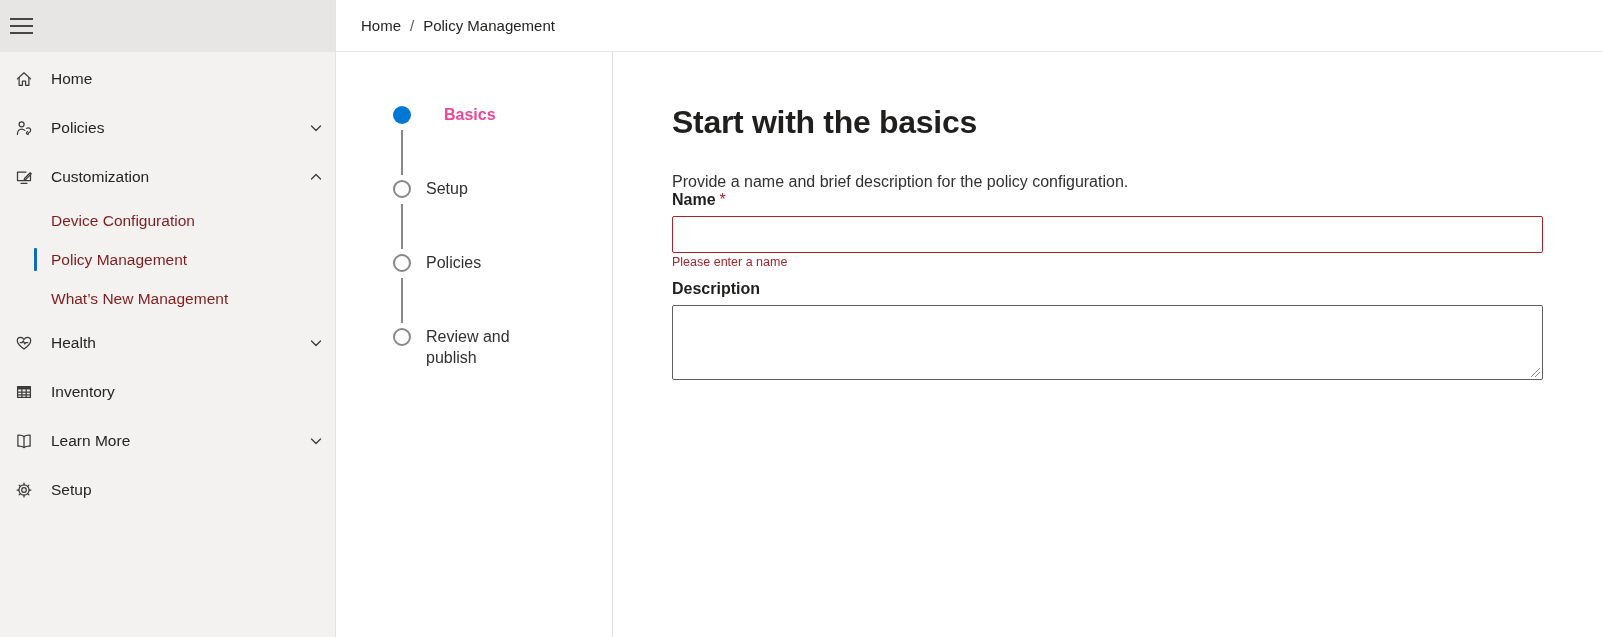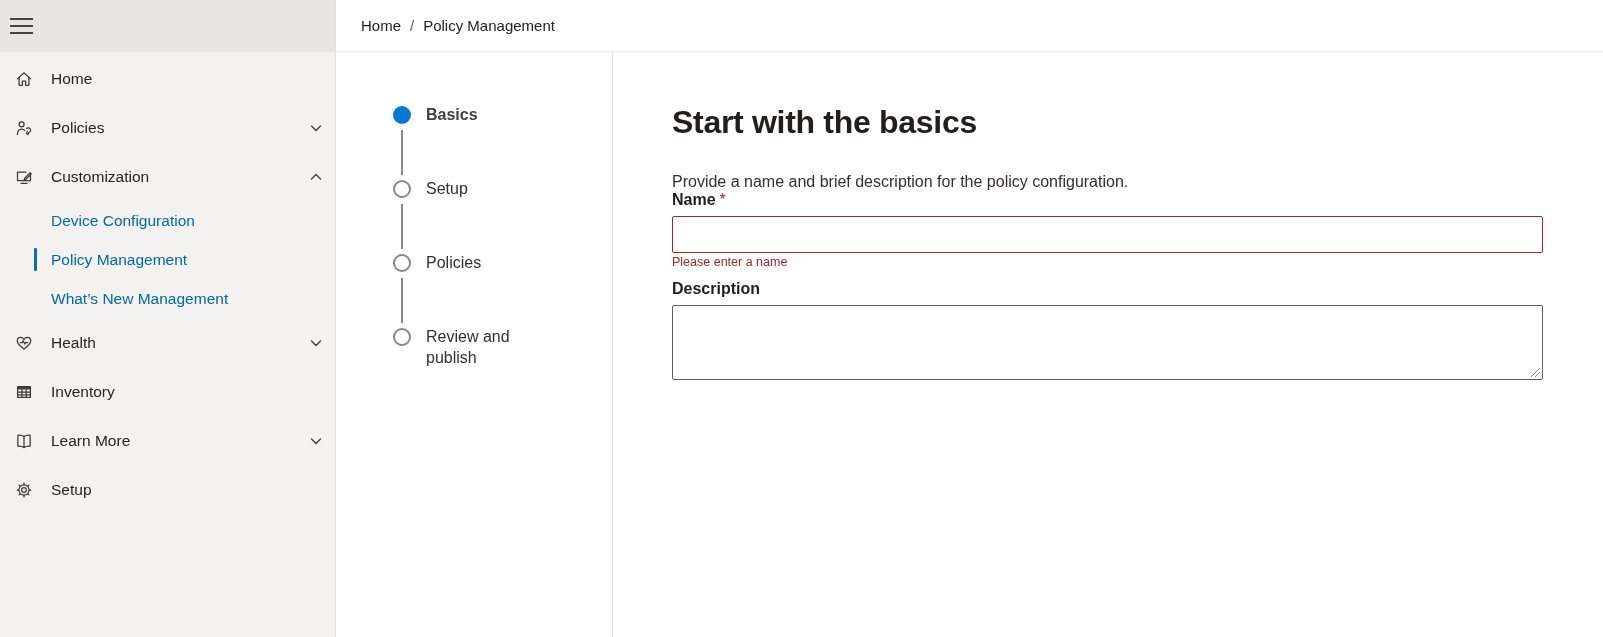--- a/index.html
+++ b/index.html
@@ -17,21 +17,21 @@
     justify-content:center; gap:5px; cursor:pointer; }
   .hamburger span { display:block; width:23px; height:2px; background:#484644; }
   .nav { padding-top:2px; }
   .nav-item { height:49px; display:flex; align-items:center; cursor:pointer;
     position:relative; font-size:15.5px; color:#252423; }
   .nav-item .icon { width:20px; height:20px; margin-left:14px; flex:none;
     display:flex; align-items:center; justify-content:center; }
   .nav-item .lbl { margin-left:17px; white-space:nowrap; }
   .nav-item .chev { position:absolute; right:12px; width:14px; height:14px; }
   .nav-sub { height:39px; display:flex; align-items:center; cursor:pointer;
-    position:relative; font-size:15.5px; color:#0369a1; padding-left:51px; }
+    position:relative; font-size:15.5px; color:#7f1d1d; padding-left:51px; }
   .nav-sub .sel-bar { position:absolute; left:34px; top:8px; width:3px;
     height:23px; background:#0f6cbd; border-radius:1px; display:none; }
   .nav-sub.selected .sel-bar { display:block; }
   svg.ic { stroke:#3b3a39; fill:none; stroke-width:1.25; stroke-linecap:round;
     stroke-linejoin:round; }
 
   
   .right { flex:1; display:flex; flex-direction:column; background:#fff; }
   .topbar { height:52px; flex:none; border-bottom:1px solid #ebe9e7;
     display:flex; align-items:center; padding-left:25px; font-size:15px; }
@@ -43,21 +43,21 @@
 
   
   .wizard { width:277px; flex:none; border-right:1px solid #e1dfdd;
     padding:54px 0 0 57px; }
   .step { display:flex; gap:15px; }
   .dot { width:18px; height:18px; border-radius:50%; flex:none; }
   .dot.active { background:#0078d4; }
   .dot.upcoming { background:#fff; border:2px solid #8a8886; }
   .step-label { font-size:16px; line-height:21px; margin-top:-2px;
     max-width:120px; color:#323130; }
-  .step.active .step-label { font-weight:bold; color:#404040; }
+  .step.active .step-label { font-weight:bold; color:#ec4899;margin-left:18px; }
   .connector { width:2px; height:45px; background:#8a8886; margin:5px 0 5px 8px; }
 
   
   .main { flex:1; padding:52px 60px 0 59px; }
   .page-title { font-size:32px; font-weight:bold; color:#201f1e;
     letter-spacing:-0.3px; }
   .page-sub { margin-top:32px; font-size:16px; color:#323130; }
   .field-label { font-size:16px; font-weight:bold;
     color:#201f1e; }
   .req { color:#a4262c; font-weight:normal; margin-left:4px; }

